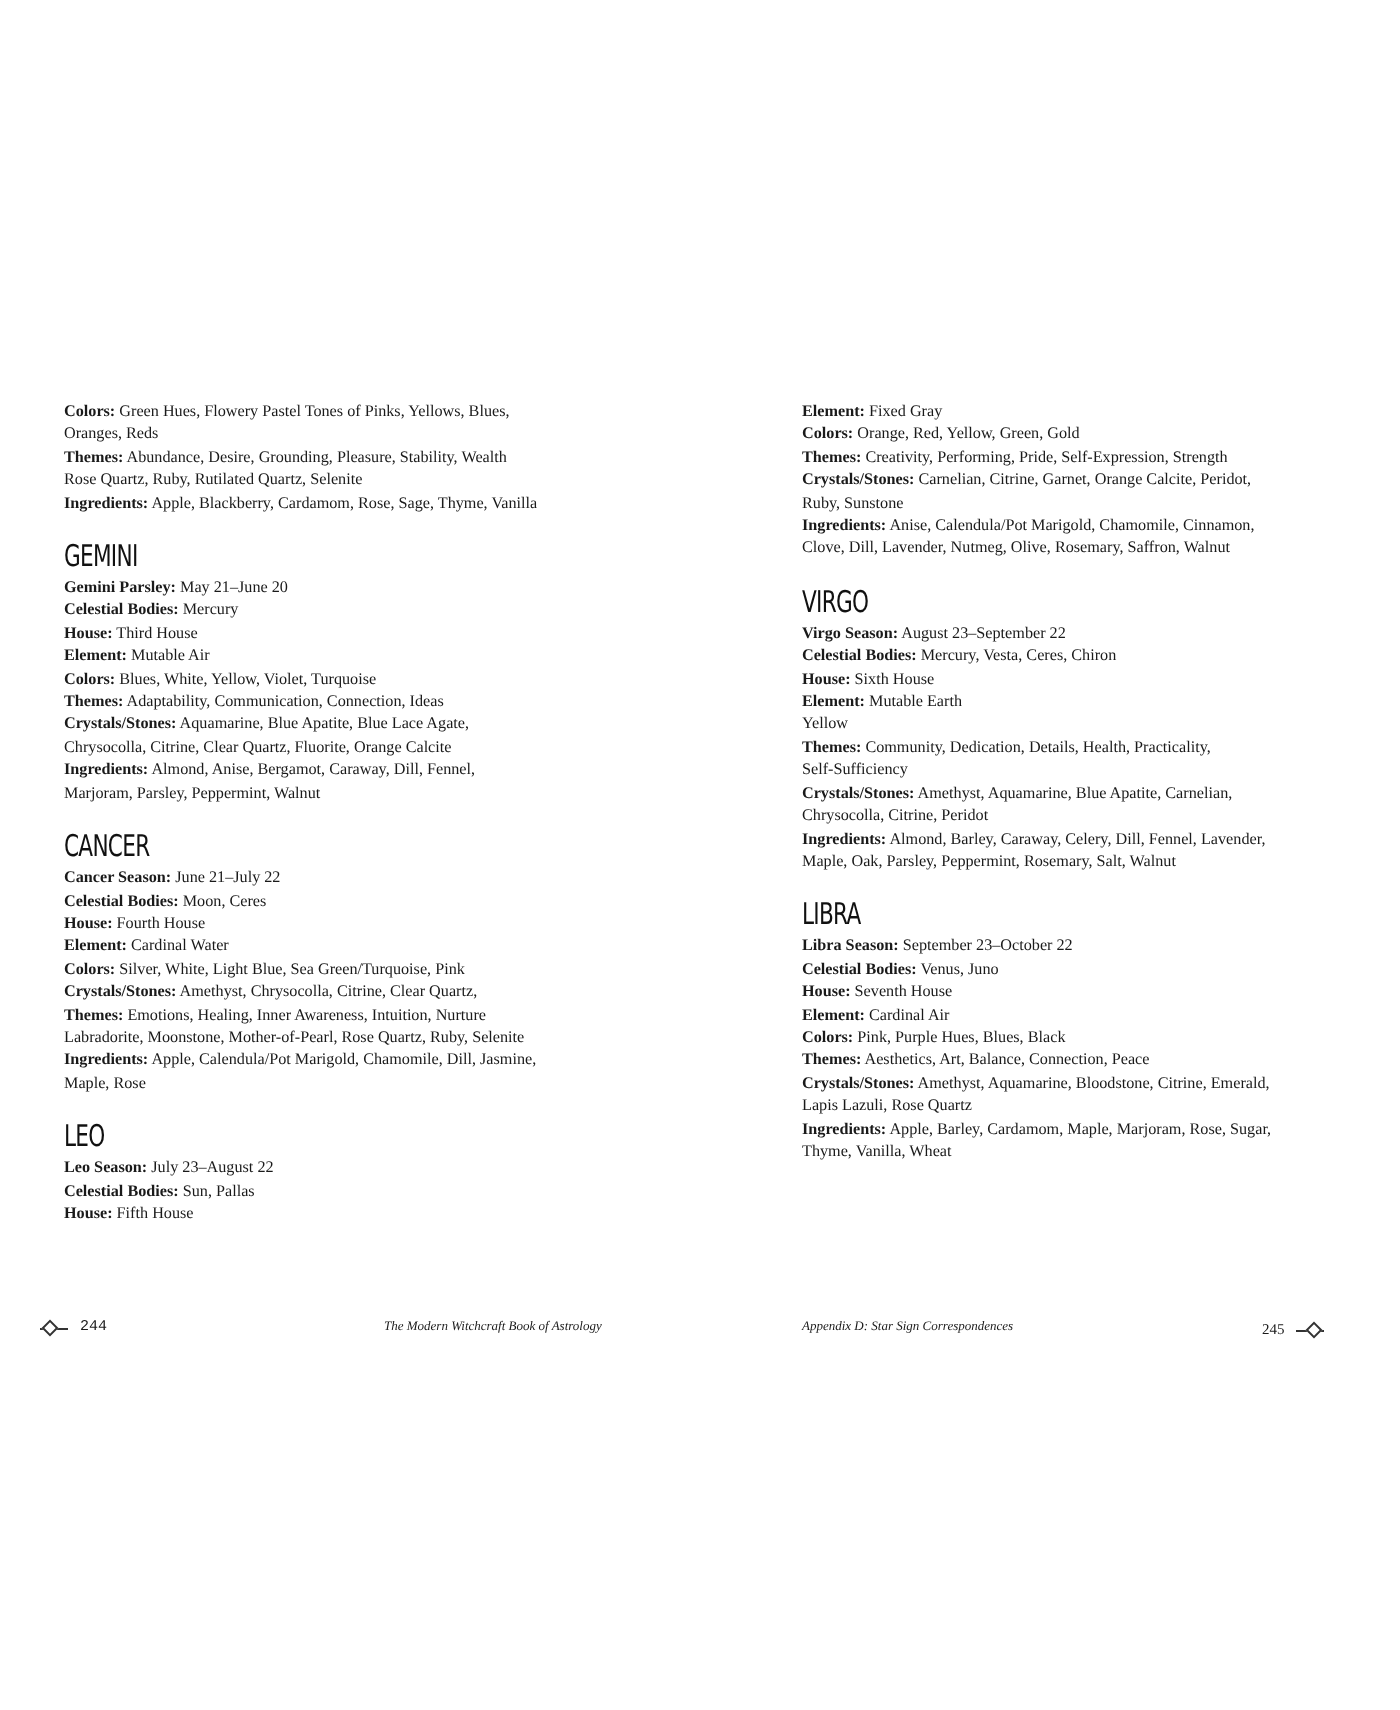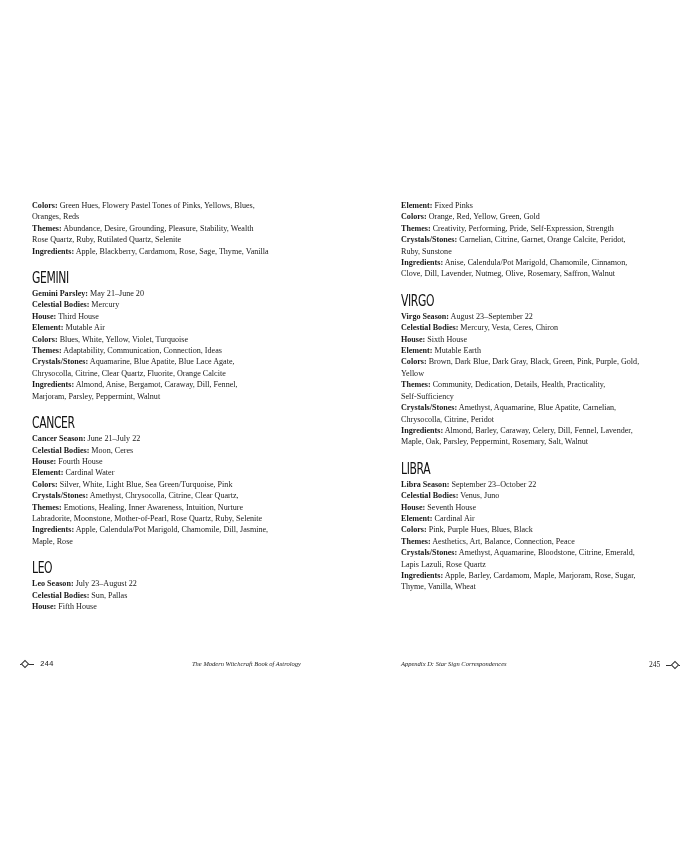--- a/index.html
+++ b/index.html
@@ -75,35 +75,34 @@
   <div class="folio" style="left:20px;font-family:Liberation Mono, monospace;">
     <span class="orn l"></span>
     <span>244</span>
   </div>
   <div class="footer" style="left:192px;">The Modern Witchcraft Book of Astrology</div>
 </div>
 
 <div class="page right">
   <div class="col" id="right-col">
       <div>
-        <p class="line"><b>Element:</b><span> Fixed Pinks</span></p>
+        <p class="line"><b>Element:</b><span> Fixed Gray</span></p>
         <p class="line"><b>Colors:</b><span> Orange, Red, Yellow, Green, Gold</span></p>
         <p class="line"><b>Themes:</b><span> Creativity, Performing, Pride, Self-Expression, Strength</span></p>
         <p class="line"><b>Crystals/Stones:</b><span> Carnelian, Citrine, Garnet, Orange Calcite, Peridot,</span></p>
         <p class="line">Ruby, Sunstone</p>
         <p class="line"><b>Ingredients:</b><span> Anise, Calendula/Pot Marigold, Chamomile, Cinnamon,</span></p>
         <p class="line">Clove, Dill, Lavender, Nutmeg, Olive, Rosemary, Saffron, Walnut</p>
       </div>
       <div class="sign">
         <h2 class="sign-title">VIRGO</h2>
         <p class="line"><b>Virgo Season:</b><span> August 23–September 22</span></p>
         <p class="line"><b>Celestial Bodies:</b><span> Mercury, Vesta, Ceres, Chiron</span></p>
         <p class="line"><b>House:</b><span> Sixth House</span></p>
         <p class="line"><b>Element:</b><span> Mutable Earth</span></p>
-        <p class="line"><b>Colors:</b><span> Brown, Dark Blue, Dark Gray, Black, Green, Pink, Purple, Gold,</span></p>
         <p class="line">Yellow</p>
         <p class="line"><b>Themes:</b><span> Community, Dedication, Details, Health, Practicality,</span></p>
         <p class="line">Self-Sufficiency</p>
         <p class="line"><b>Crystals/Stones:</b><span> Amethyst, Aquamarine, Blue Apatite, Carnelian,</span></p>
         <p class="line">Chrysocolla, Citrine, Peridot</p>
         <p class="line"><b>Ingredients:</b><span> Almond, Barley, Caraway, Celery, Dill, Fennel, Lavender,</span></p>
         <p class="line">Maple, Oak, Parsley, Peppermint, Rosemary, Salt, Walnut</p>
       </div>
       <div class="sign">
         <h2 class="sign-title">LIBRA</h2>
@@ -113,17 +112,17 @@
         <p class="line"><b>Element:</b><span> Cardinal Air</span></p>
         <p class="line"><b>Colors:</b><span> Pink, Purple Hues, Blues, Black</span></p>
         <p class="line"><b>Themes:</b><span> Aesthetics, Art, Balance, Connection, Peace</span></p>
         <p class="line"><b>Crystals/Stones:</b><span> Amethyst, Aquamarine, Bloodstone, Citrine, Emerald,</span></p>
         <p class="line">Lapis Lazuli, Rose Quartz</p>
         <p class="line"><b>Ingredients:</b><span> Apple, Barley, Cardamom, Maple, Marjoram, Rose, Sugar,</span></p>
         <p class="line">Thyme, Vanilla, Wheat</p>
       </div>
     </div>
   <div class="footer" style="left:51px;">Appendix D: Star Sign Correspondences</div>
-  <div class="folio" style="left:299px;">
+  <div class="folio" style="left:281px;">
     <span>245</span>
     <span class="orn r"></span>
   </div>
 </div>
 
 </body></html>

